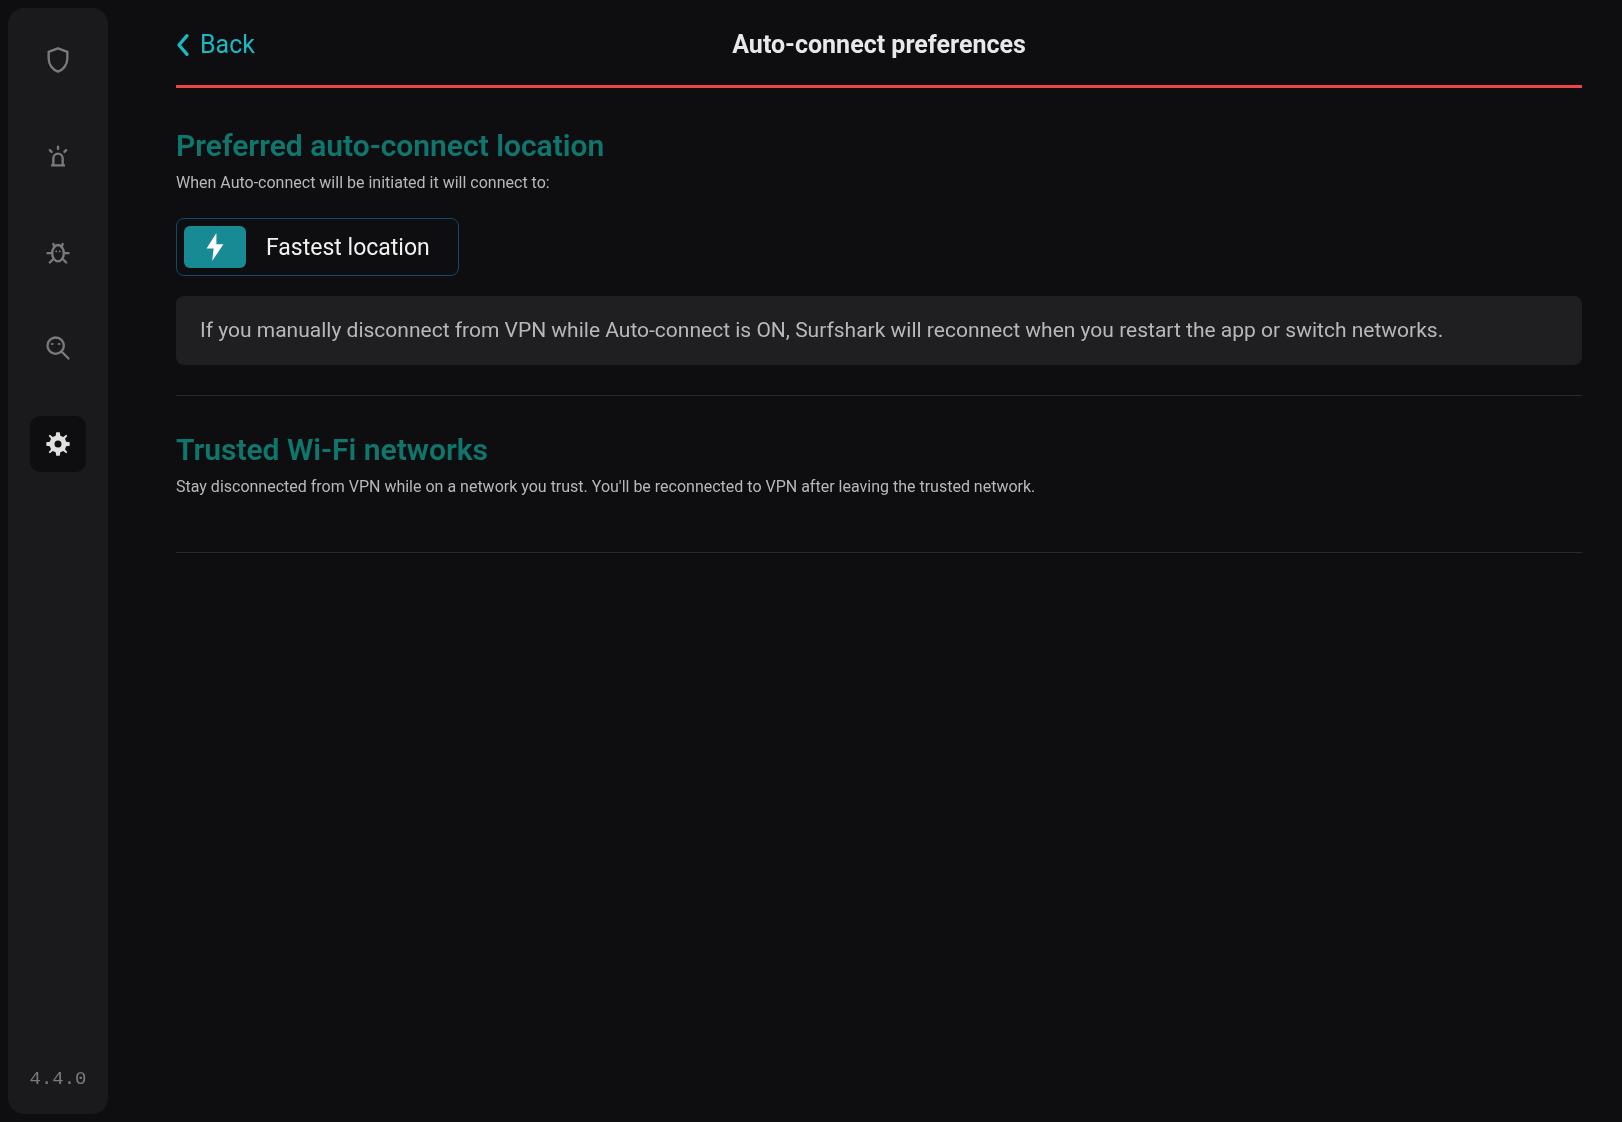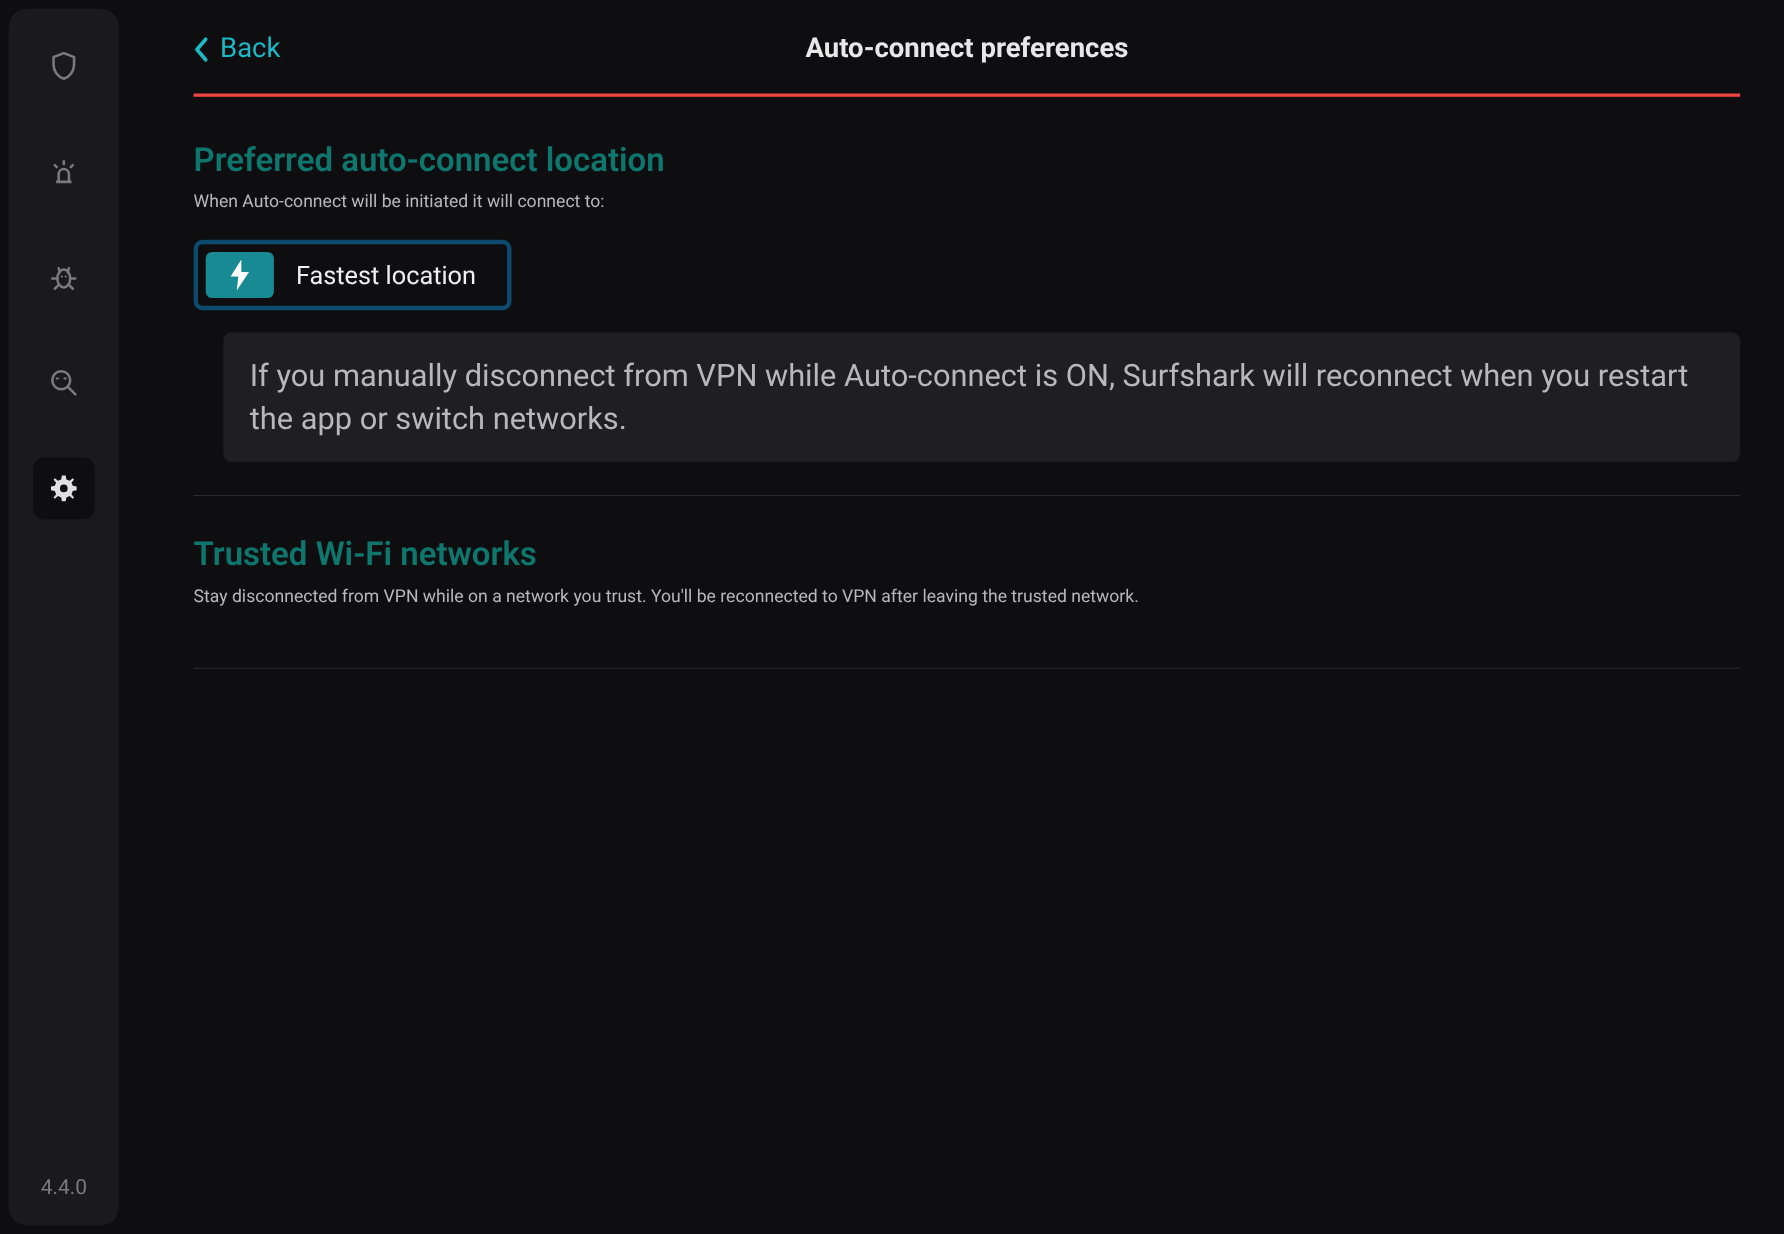--- a/index.html
+++ b/index.html
@@ -53,20 +53,21 @@
     
     .sidebar-icon.active {
       fill: #e0e0e0;
     }
     
     .version-label {
       position: absolute;
       bottom: 24px;
       color: #7a7a7e;
       font-size: 19px;
+      font-family: Liberation Mono, monospace;
     }
     
     .main-content {
       flex: 1;
       padding: 30px 40px 30px 60px;
     }
     
     .header {
       position: relative;
       display: flex;
@@ -114,21 +115,21 @@
     
     .section-subtitle {
       font-size: 16px;
       color: #b8b8bc;
       margin-bottom: 26px;
     }
     
     .location-button {
       display: inline-flex;
       align-items: center;
-      border: 4px solid #0c4a6e;
+      border: 1px solid #0c4a6e;
       border-radius: 8px;
       padding: 7px 28px 7px 7px;
       cursor: pointer;
       gap: 20px;
     }
     
     .bolt-badge {
       width: 62px;
       height: 42px;
       background: #178a93;
@@ -147,24 +148,23 @@
     .location-label {
       font-size: 23px;
       color: #f0f0f0;
     }
     
     .info-box {
       background: #1f1f21;
       border-radius: 8px;
       padding: 20px 24px;
       margin-top: 20px;
-      font-size: 28px;
+      font-size: 21px;
       color: #b8b8bc;
       line-height: 1.4;
-      margin-left: 27px;
     }
   </style>
 </head>
 <body>
 
 <div class="sidebar">
   <div class="sidebar-item">
     <svg class="sidebar-icon" viewBox="0 0 24 24">
       <path d="M12 2 L20 5 L20 11 C20 16 16.5 20.5 12 22 C7.5 20.5 4 16 4 11 L4 5 Z" fill="none" stroke="#7a7a7e" stroke-width="2"></path>
     </svg>

